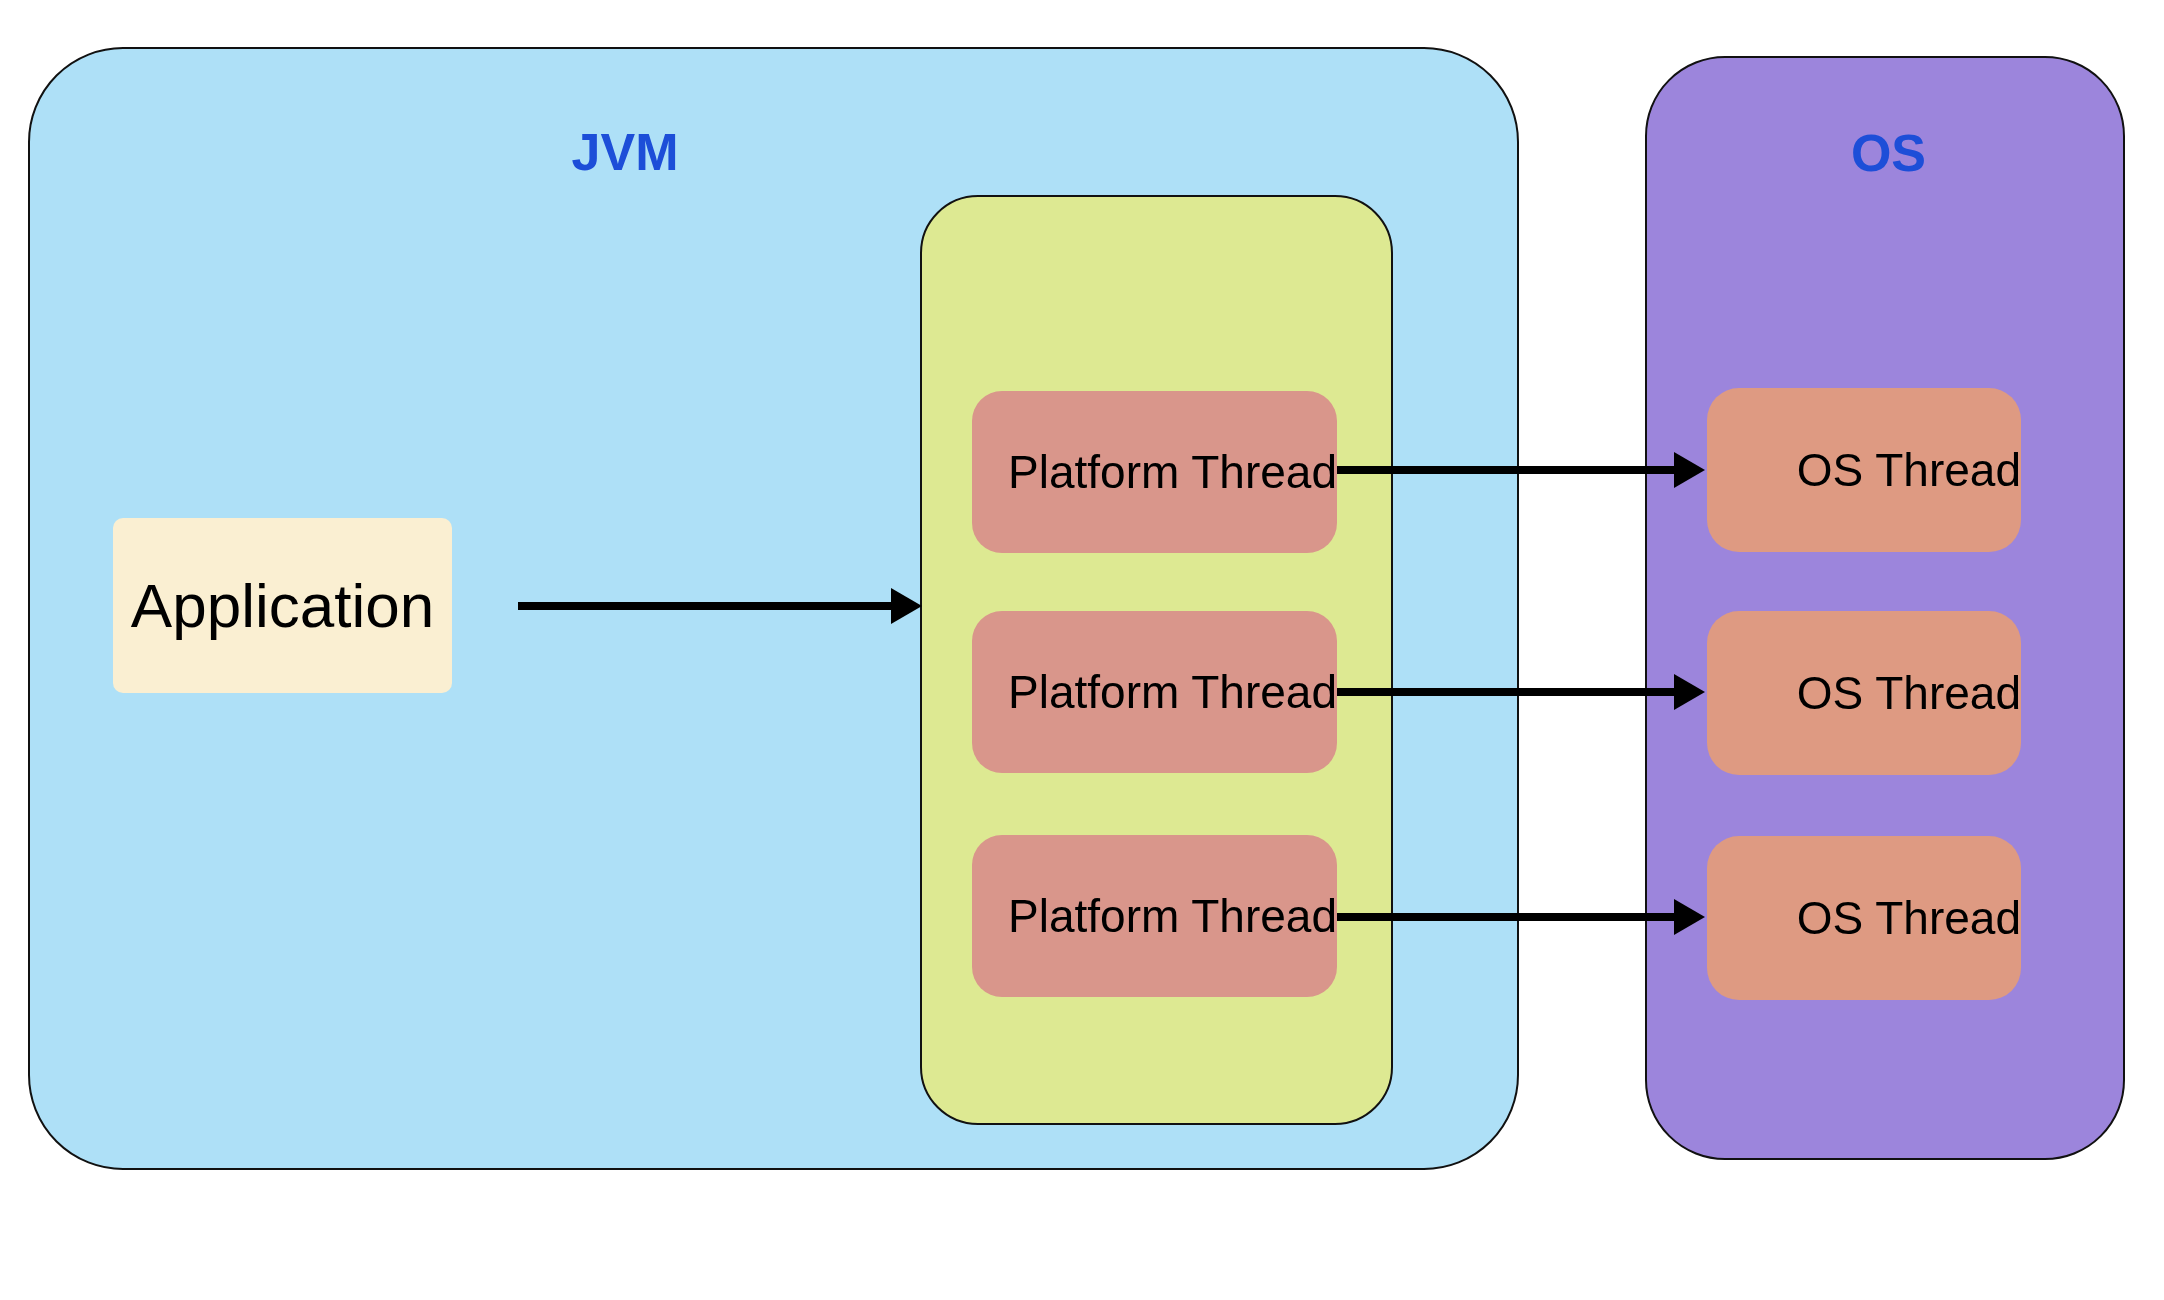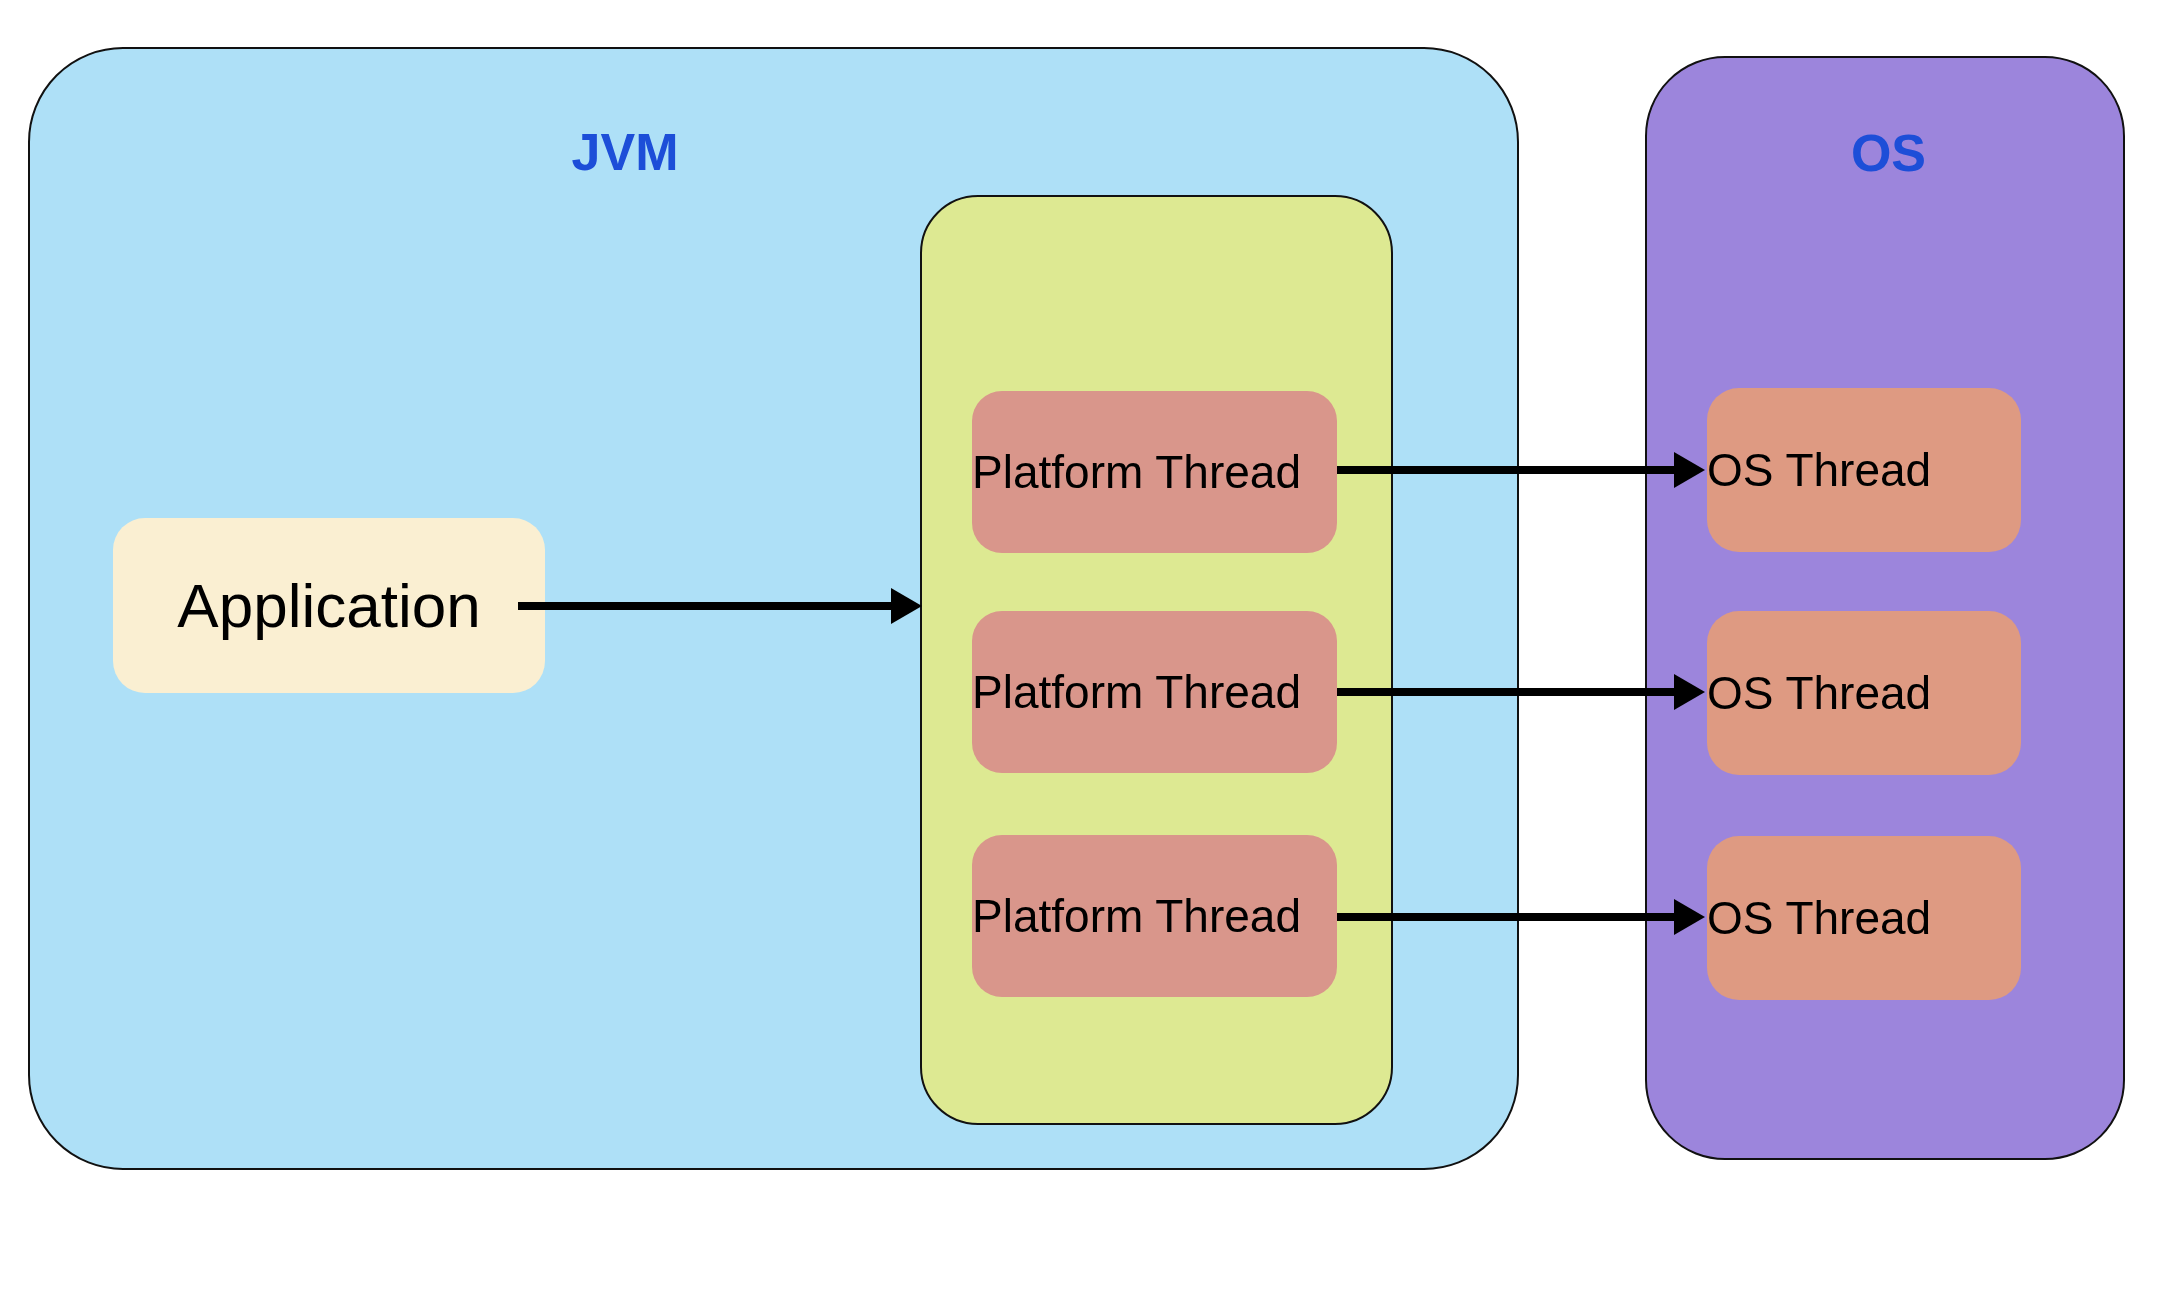--- a/index.html
+++ b/index.html
@@ -50,38 +50,38 @@
     line-height: 1.1;
     color: #1d4ed8;
     letter-spacing: 0px;
   }
   .jvm-title   { left: 425px;  top: 124px; width: 400px; }
   .tp-title    { left: 920px;  top: 250px; width: 473px; }
   .os-title    { left: 1645px; top: 125px; width: 487px; }
   
   .app-box {
     left: 113px; top: 518px;
-    width: 432px; height: 175px;
+    width: 339px; height: 175px;
     background: #FAEFD2;
-    border-radius: 32px;
+    border-radius: 10px;
     display: flex;
     align-items: center;
     justify-content: center;
   }
   .app-label {
     font-size: 62px;
     color: #000000;
     line-height: 1;
   }
   
   .thread-node {
     position: absolute;
     display: flex;
     align-items: center;
-    justify-content: flex-start;
+    justify-content: flex-end;
     border-radius: 30px;
   }
   .thread-node .t-label {
     font-size: 46px;
     color: #000000;
     line-height: 1;
     white-space: nowrap;
   }
   .pt-node {
     left: 972px;

